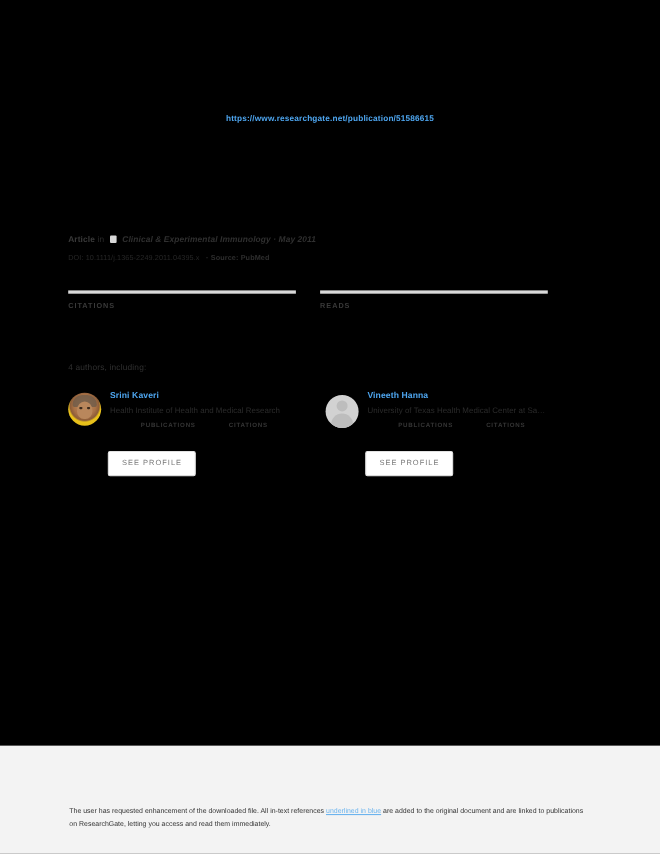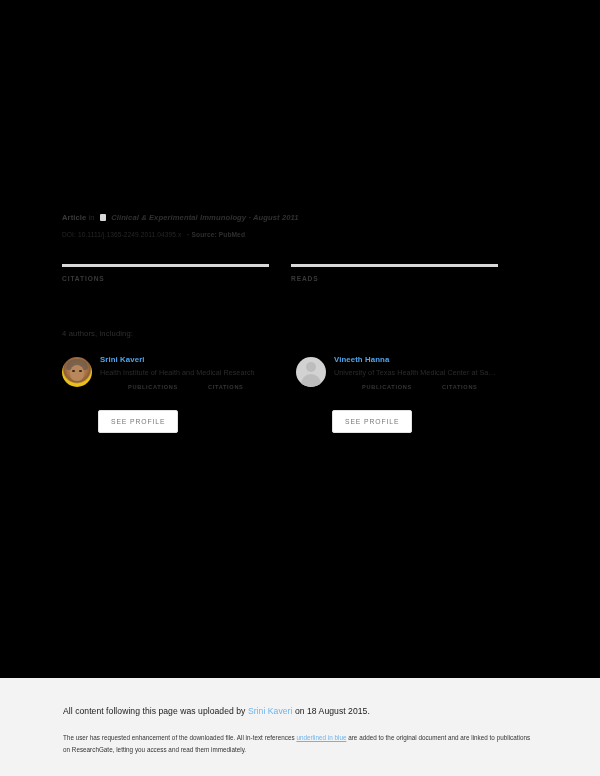--- a/index.html
+++ b/index.html
@@ -149,21 +149,21 @@
     left: 62px;
     top: 355px;
     width: 460px;
     display: flex;
   }
   .author-card {
     width: 230px;
     position: relative;
     display: flex;
   }
-  .author-card + .author-card { margin-left: 8px; }
+  .author-card + .author-card { margin-left: 8px; align-items: center; }
 
   .avatar-wrap {
     width: 30px;
     height: 30px;
     flex: 0 0 30px;
     margin-right: 8px;
     margin-top: 2px;
   }
   .avatar {
     width: 30px;
@@ -308,29 +308,30 @@
   }
 </style>
 </head>
 <body>
 
 <div class="page">
 
   <div class="hero">
 
 
+    <a class="rg-url" href="#">https://www.researchgate.net/publication/51586615</a>
 
     <div class="hidden-block hidden-type">ARTICLE</div>
     <div class="hidden-block hidden-title">Natural IgM in immune equilibrium and harnessing their therapeutic potential</div>
 
     <div class="meta-line">
       <span class="meta-label">Article</span>
       <span>in</span>
       <span class="meta-journal-icon"></span>
-      <span class="meta-journal">Clinical &amp; Experimental Immunology</span><span class="meta-journal"> · August 2011</span>
+      <span class="meta-journal">Clinical &amp; Experimental Immunology</span><span class="meta-journal"> · May 2011</span>
     </div>
 
     <div class="doi-line">
       <span>DOI: 10.1111/j.1365-2249.2011.04395.x</span>
       <span class="doi-source">· Source: PubMed</span>
     </div>
 
     <div class="stats">
       <div class="stat-col">
         <div class="stat-rule"></div>
@@ -395,21 +396,18 @@
             </div>
           </div>
         </div>
         <button class="see-profile">SEE PROFILE</button>
       </div>
 
     </div>
   </div>
 
   <div class="footer">
-    <div class="footer-main">
-      <span>All content following this page was uploaded by </span><span class="footer-link">Srini Kaveri</span><span> on 18 August 2015.</span>
-    </div>
     <div class="footer-note">
       <span>The user has requested enhancement of the downloaded file. All in-text references </span><span class="blue">underlined in blue</span><span> are added to the original document and are linked to publications on ResearchGate, letting you access and read them immediately.</span>
     </div>
   </div>
 
 </div>
 
 </body></html>

